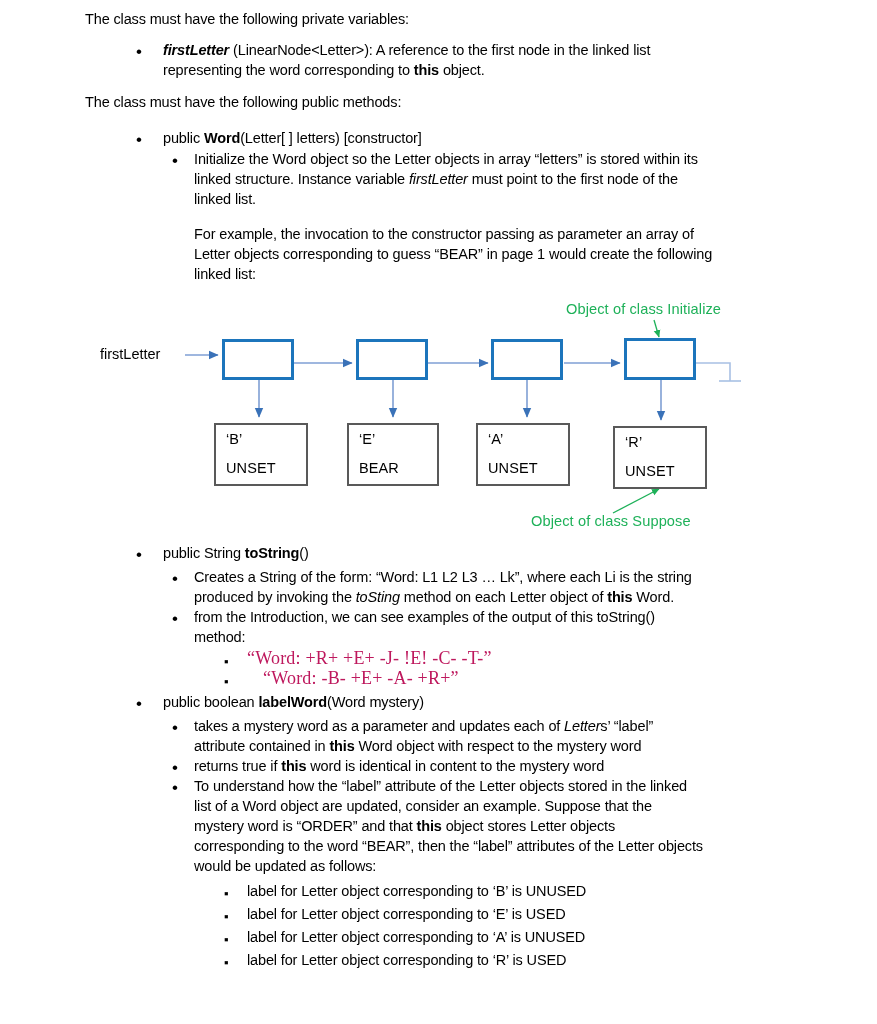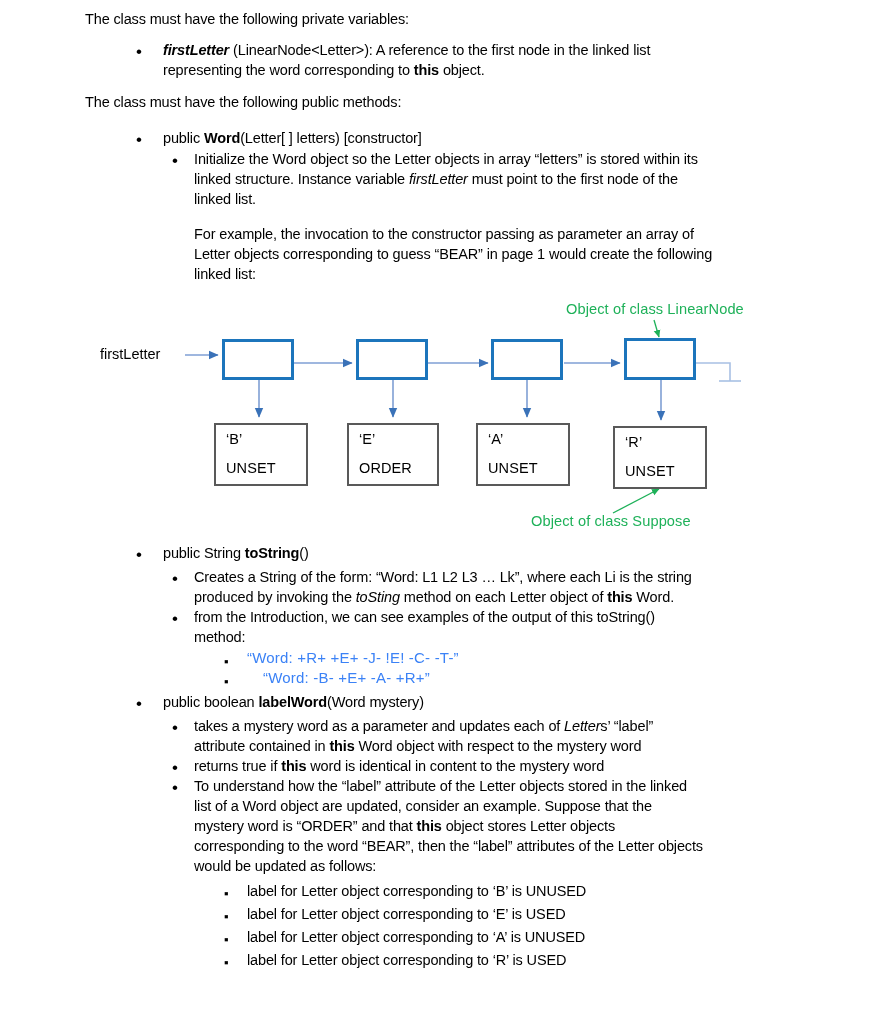--- a/index.html
+++ b/index.html
@@ -49,25 +49,25 @@
   }
   .bullet-sq::before {
     content: "\25AA";
     font-size: 13px;
     line-height: 1;
   }
 
   
   .code {
     position: absolute;
-    font-family: Liberation Sans, sans-serif;
-    font-size: 15px;
+    font-family: Liberation Serif, serif;
+    font-size: 18px;
     line-height: 20px;
     letter-spacing: 0.2px;
-    color: #3b82f6;
+    color: #be185d;
     white-space: pre;
   }
 
   
   #diagram {
     position: absolute;
     left: 0;
     top: 0;
     width: 877px;
     height: 1024px;
@@ -171,35 +171,35 @@
       <line x1="527" y1="363" x2="527" y2="417" stroke="#7f9fd4" stroke-width="1.6" marker-end="url(#ah-blue)"></line>
       <line x1="661" y1="363" x2="661" y2="420" stroke="#7f9fd4" stroke-width="1.6" marker-end="url(#ah-blue)"></line>
 
       <line x1="654" y1="320" x2="659" y2="337" stroke="#1eb159" stroke-width="1.3" marker-end="url(#ah-green)"></line>
 
       <line x1="613" y1="513" x2="659" y2="489" stroke="#1eb159" stroke-width="1.3" marker-end="url(#ah-green)"></line>
     </svg>
 
     <div class="diag-label" style="left:100px; top:346px;">firstLetter</div>
 
-    <div class="green-label" style="left:566px; top:301px;">Object of class LinearNode</div>
+    <div class="green-label" style="left:566px; top:301px;">Object of class Initialize</div>
     <div class="green-label" style="left:531px; top:513px;">Object of class Suppose</div>
 
     <div class="node-box" style="left:222px; top:339px; width:72px; height:41px;"></div>
     <div class="node-box" style="left:356px; top:339px; width:72px; height:41px;"></div>
     <div class="node-box" style="left:491px; top:339px; width:72px; height:41px;"></div>
     <div class="node-box" style="left:624px; top:338px; width:72px; height:42px;"></div>
 
     <div class="letter-box" style="left:214px; top:423px; width:94px; height:63px;">
       <span class="letter-char">‘B’</span>
       <span class="letter-label">UNSET</span>
     </div>
     <div class="letter-box" style="left:347px; top:423px; width:92px; height:63px;">
       <span class="letter-char">‘E’</span>
-      <span class="letter-label">ORDER</span>
+      <span class="letter-label">BEAR</span>
     </div>
     <div class="letter-box" style="left:476px; top:423px; width:94px; height:63px;">
       <span class="letter-char">‘A’</span>
       <span class="letter-label">UNSET</span>
     </div>
     <div class="letter-box" style="left:613px; top:426px; width:94px; height:63px;">
       <span class="letter-char">‘R’</span>
       <span class="letter-label">UNSET</span>
     </div>
   </div>

